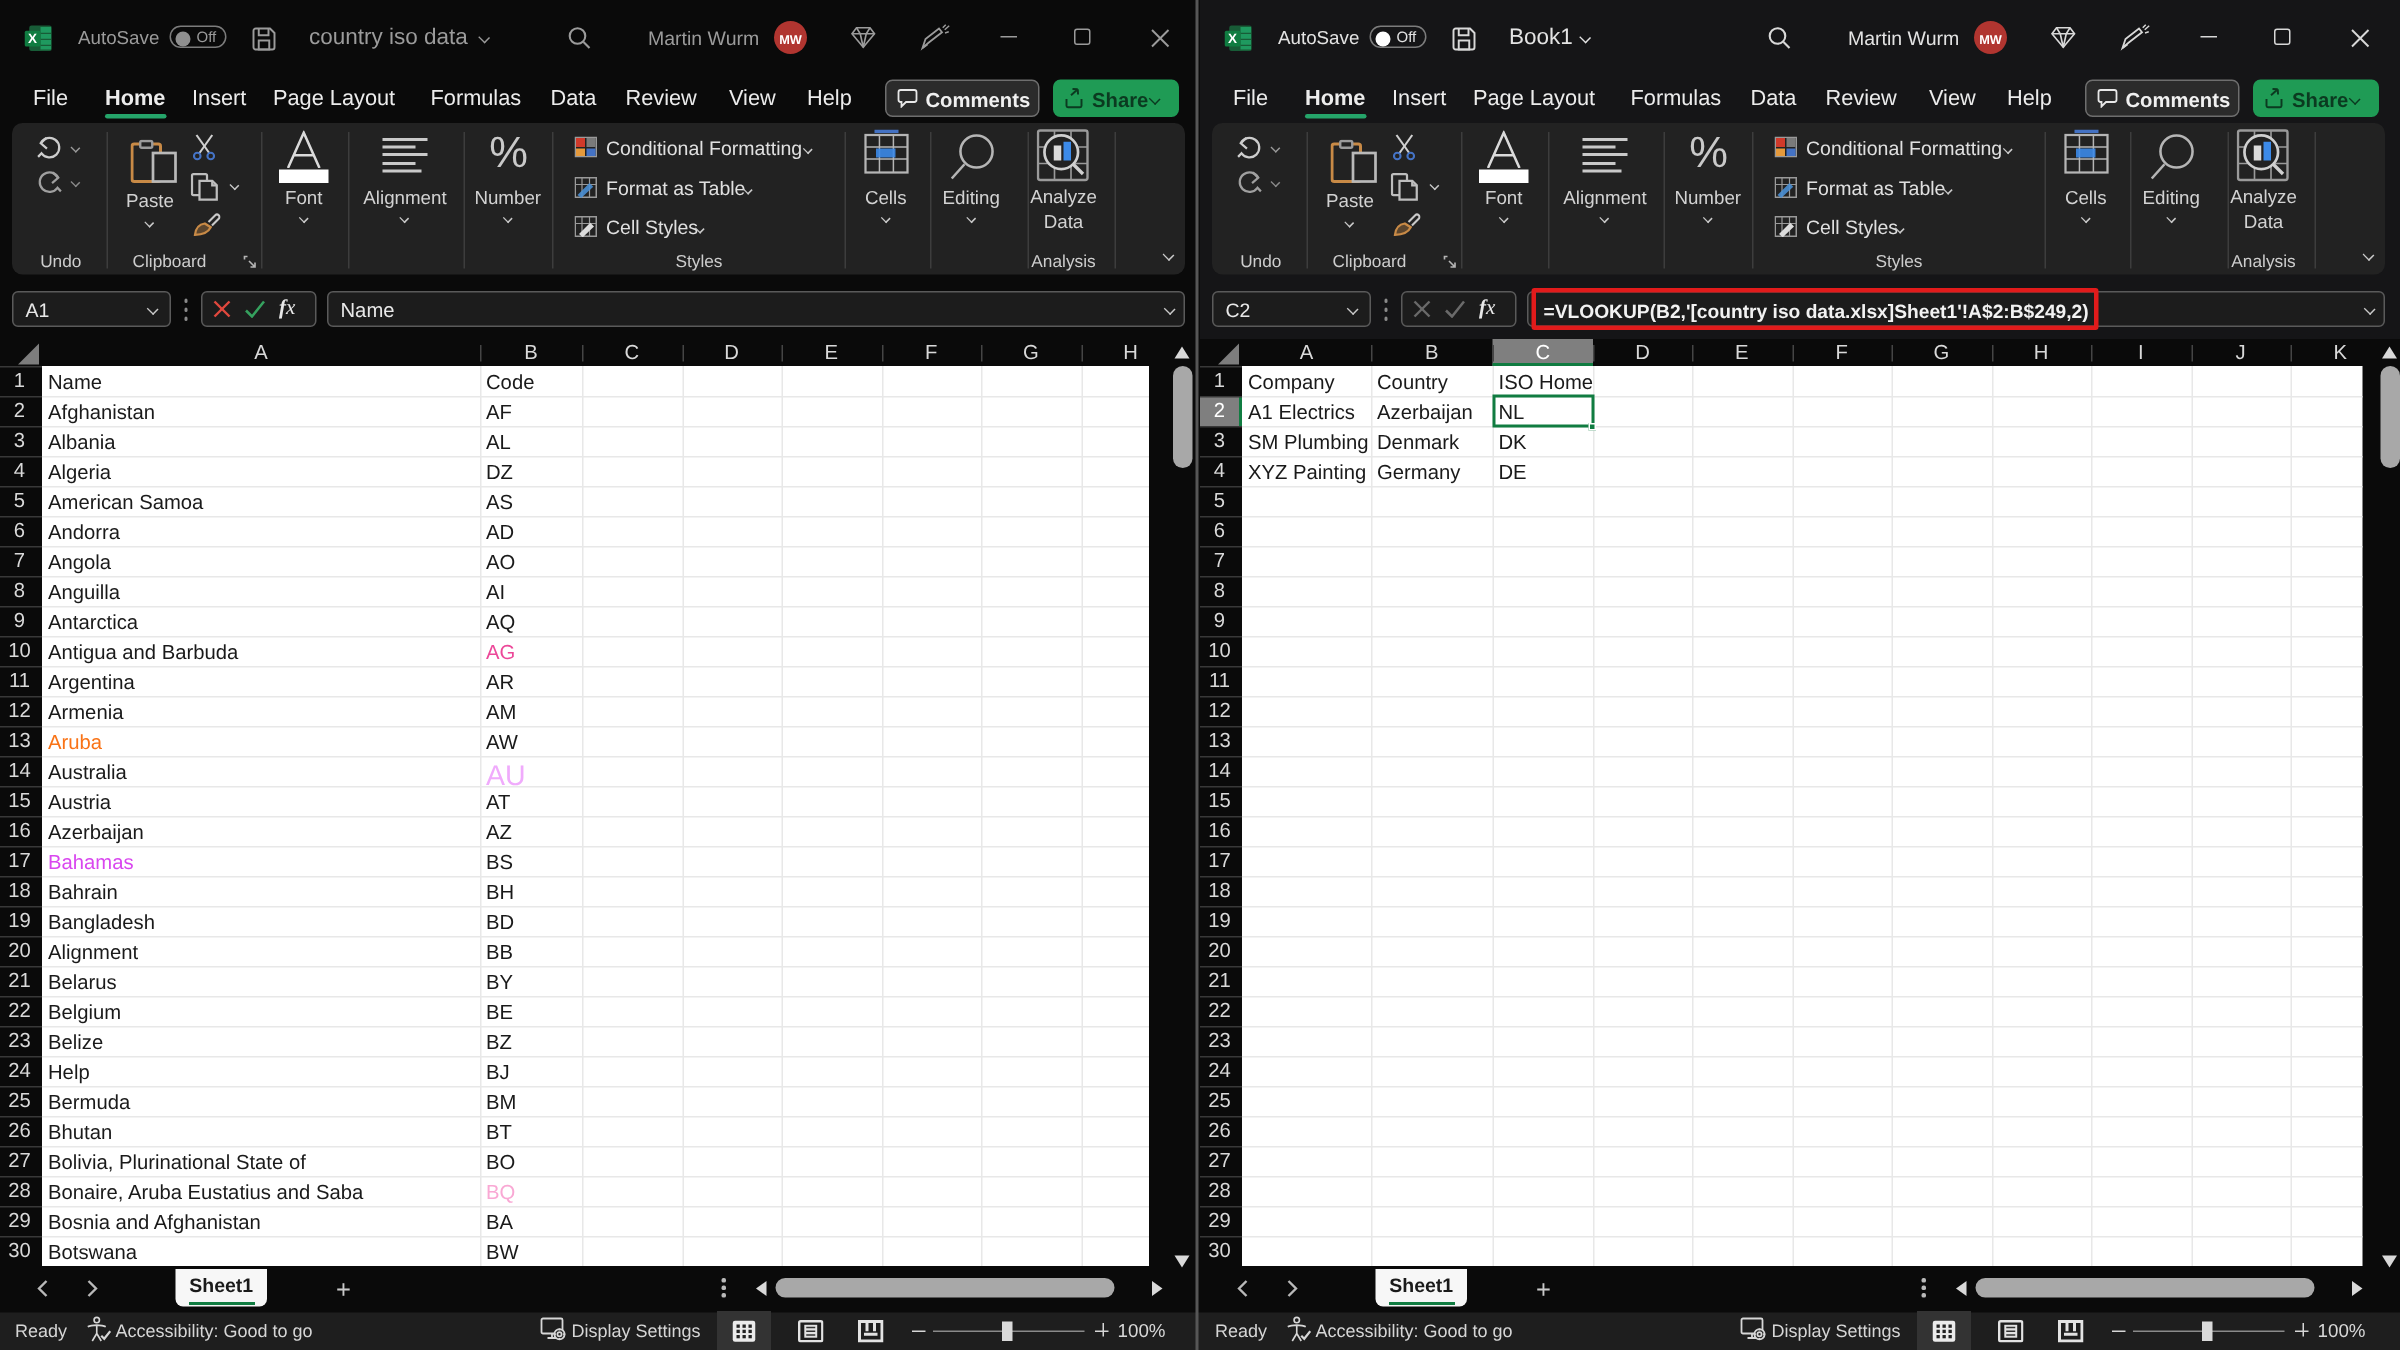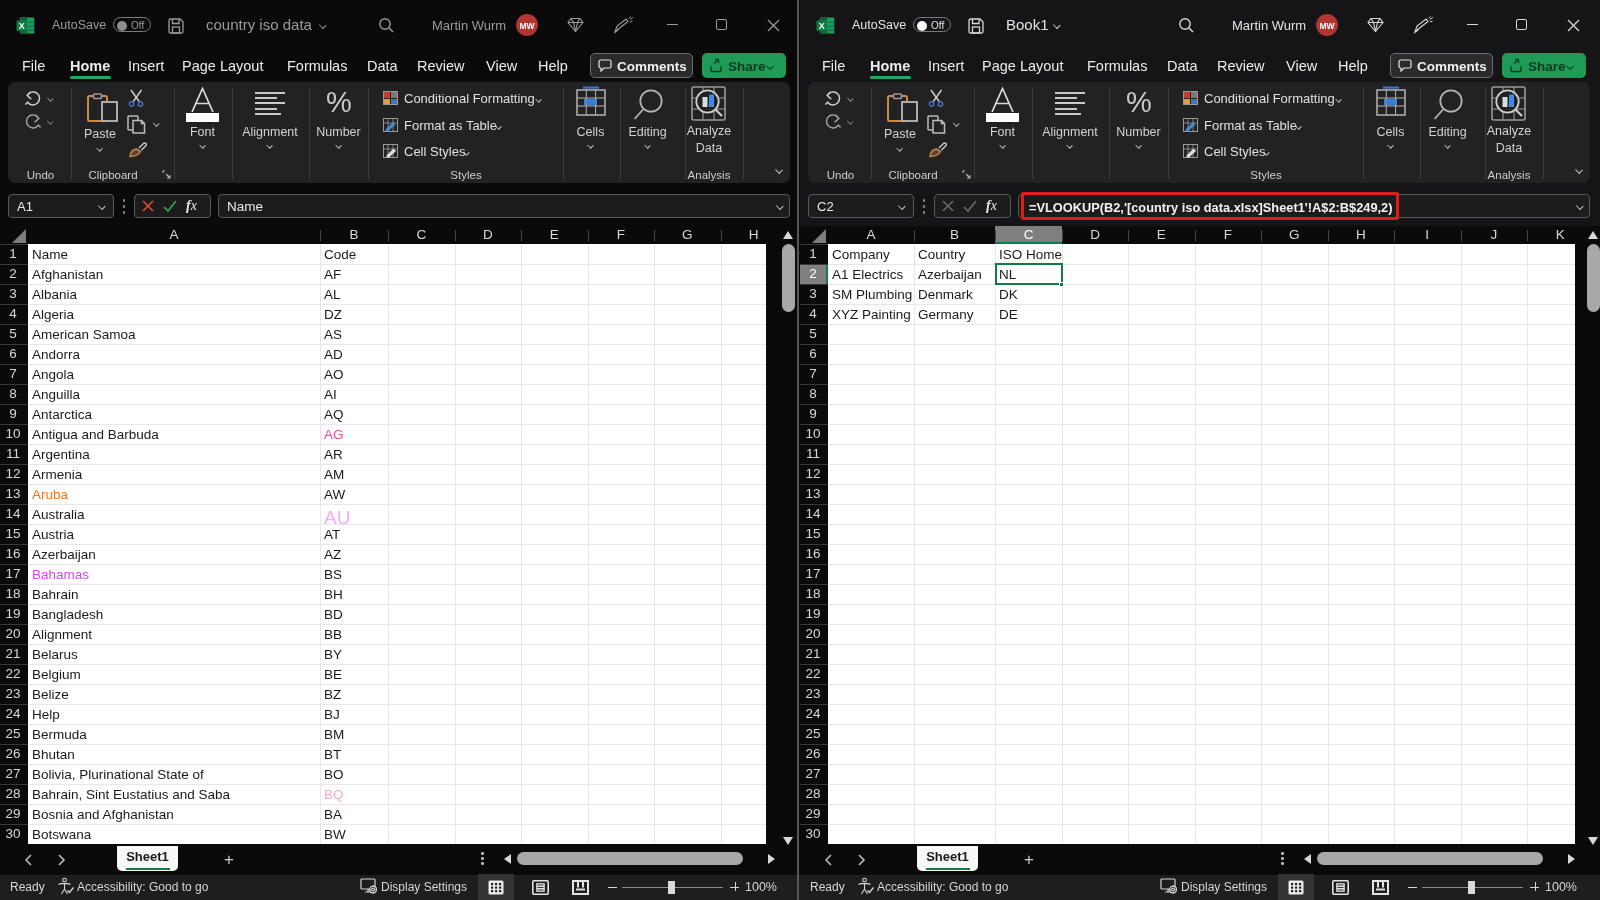--- a/index.html
+++ b/index.html
@@ -363,21 +363,21 @@
 <div class="ab" style="left:32px;top:686.5px;font-size:13.5px;color:#1a1a1a;white-space:nowrap">Belize</div>
 <div class="ab" style="left:324px;top:686.5px;font-size:13.5px;color:#1a1a1a;white-space:nowrap">BZ</div>
 <div class="ab" style="left:32px;top:706.5px;font-size:13.5px;color:#1a1a1a;white-space:nowrap">Help</div>
 <div class="ab" style="left:324px;top:706.5px;font-size:13.5px;color:#1a1a1a;white-space:nowrap">BJ</div>
 <div class="ab" style="left:32px;top:726.5px;font-size:13.5px;color:#1a1a1a;white-space:nowrap">Bermuda</div>
 <div class="ab" style="left:324px;top:726.5px;font-size:13.5px;color:#1a1a1a;white-space:nowrap">BM</div>
 <div class="ab" style="left:32px;top:746.5px;font-size:13.5px;color:#1a1a1a;white-space:nowrap">Bhutan</div>
 <div class="ab" style="left:324px;top:746.5px;font-size:13.5px;color:#1a1a1a;white-space:nowrap">BT</div>
 <div class="ab" style="left:32px;top:766.5px;font-size:13.5px;color:#1a1a1a;white-space:nowrap">Bolivia, Plurinational State of</div>
 <div class="ab" style="left:324px;top:766.5px;font-size:13.5px;color:#1a1a1a;white-space:nowrap">BO</div>
-<div class="ab" style="left:32px;top:786.5px;font-size:13.5px;color:#1a1a1a;white-space:nowrap">Bahrain, Sint Eustatius and Saba</div>
+<div class="ab" style="left:32px;top:786.5px;font-size:13.5px;color:#1a1a1a;white-space:nowrap">Bonaire, Aruba Eustatius and Saba</div>
 <div class="ab" style="left:324px;top:786.5px;font-size:13.5px;color:#f9a8d4;white-space:nowrap">BQ</div>
 <div class="ab" style="left:32px;top:806.5px;font-size:13.5px;color:#1a1a1a;white-space:nowrap">Bosnia and Afghanistan</div>
 <div class="ab" style="left:324px;top:806.5px;font-size:13.5px;color:#1a1a1a;white-space:nowrap">BA</div>
 <div class="ab" style="left:32px;top:826.5px;font-size:13.5px;color:#1a1a1a;white-space:nowrap">Botswana</div>
 <div class="ab" style="left:324px;top:826.5px;font-size:13.5px;color:#1a1a1a;white-space:nowrap">BW</div>
 <div class="ab" style="left:783px;top:231px;width:0;height:0;border-left:5.5px solid transparent;border-right:5.5px solid transparent;border-bottom:8px solid #d9d9d9"></div>
 <div class="ab" style="left:782px;top:244px;width:13px;height:68px;background:#a8a8a8;border-radius:7px"></div>
 <div class="ab" style="left:783px;top:837px;width:0;height:0;border-left:5.5px solid transparent;border-right:5.5px solid transparent;border-top:8px solid #d9d9d9"></div>
 <div class="ab" style="left:24px;top:852px;width:8px;height:12px"><svg width="8" height="12" viewBox="0 0 8 12" fill="none" stroke="#b9b9b9" stroke-width="1.6">
           <path d="M7 1 L2 6 L7 11"></path>

